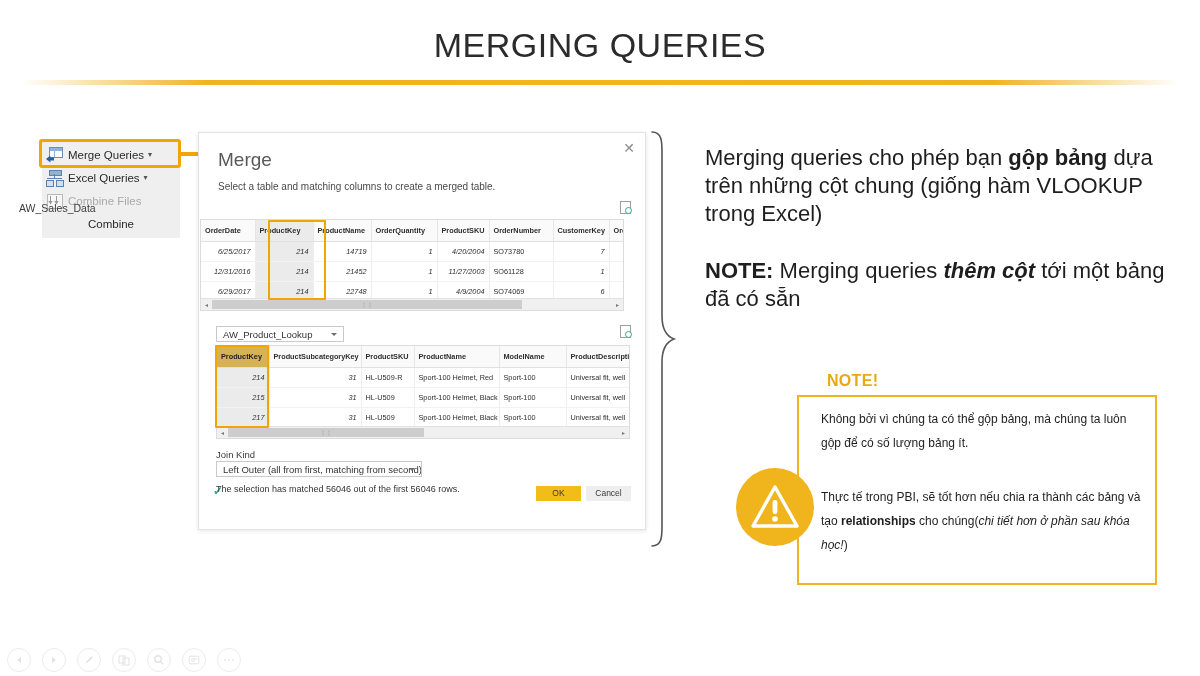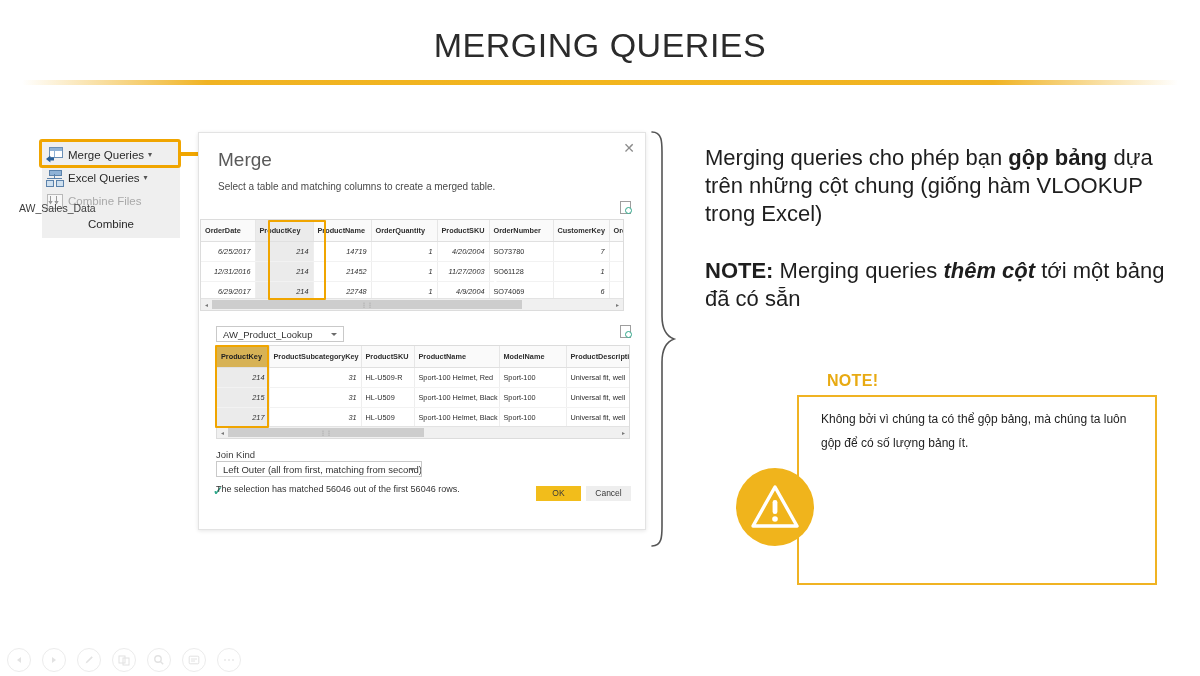--- a/index.html
+++ b/index.html
@@ -484,20 +484,23 @@
 <div class="body-text" style="top:144px;">
   <span>Merging queries cho phép bạn </span><b>gộp bảng</b><span> dựa trên những cột chung (giống hàm VLOOKUP trong Excel)</span>
 </div>
 <div class="body-text" style="top:257px;">
   <b>NOTE:</b><span> Merging queries </span><b><i>thêm cột</i></b><span> tới một bảng đã có sẵn</span>
 </div>
 
 <div class="note-label">NOTE!</div>
 <div class="note-box">
   <div class="note-p" style="top:10px;">Không bởi vì chúng ta có thể gộp bảng, mà chúng ta luôn gộp để có số lượng bảng ít.</div>
+  <div class="note-p" style="top:88px;">
+    <span>Thực tế trong PBI, sẽ tốt hơn nếu chia ra thành các bảng và tạo </span><b>relationships</b><span> cho chúng(</span><i>chi tiết hơn ở phần sau khóa học!</i><span>)</span>
+  </div>
 </div>
 <div class="warn-badge">
   <svg width="48" height="46" viewBox="0 0 48 46">
     <path d="M24 3 L46 42 L2 42 Z" fill="none" stroke="#ffffff" stroke-width="3.4" stroke-linejoin="round"></path>
     <rect x="21.6" y="16" width="4.8" height="14" rx="2.2" fill="#ffffff"></rect>
     <circle cx="24" cy="35" r="2.8" fill="#ffffff"></circle>
   </svg>
 </div>
 
 <div class="toolbar">

